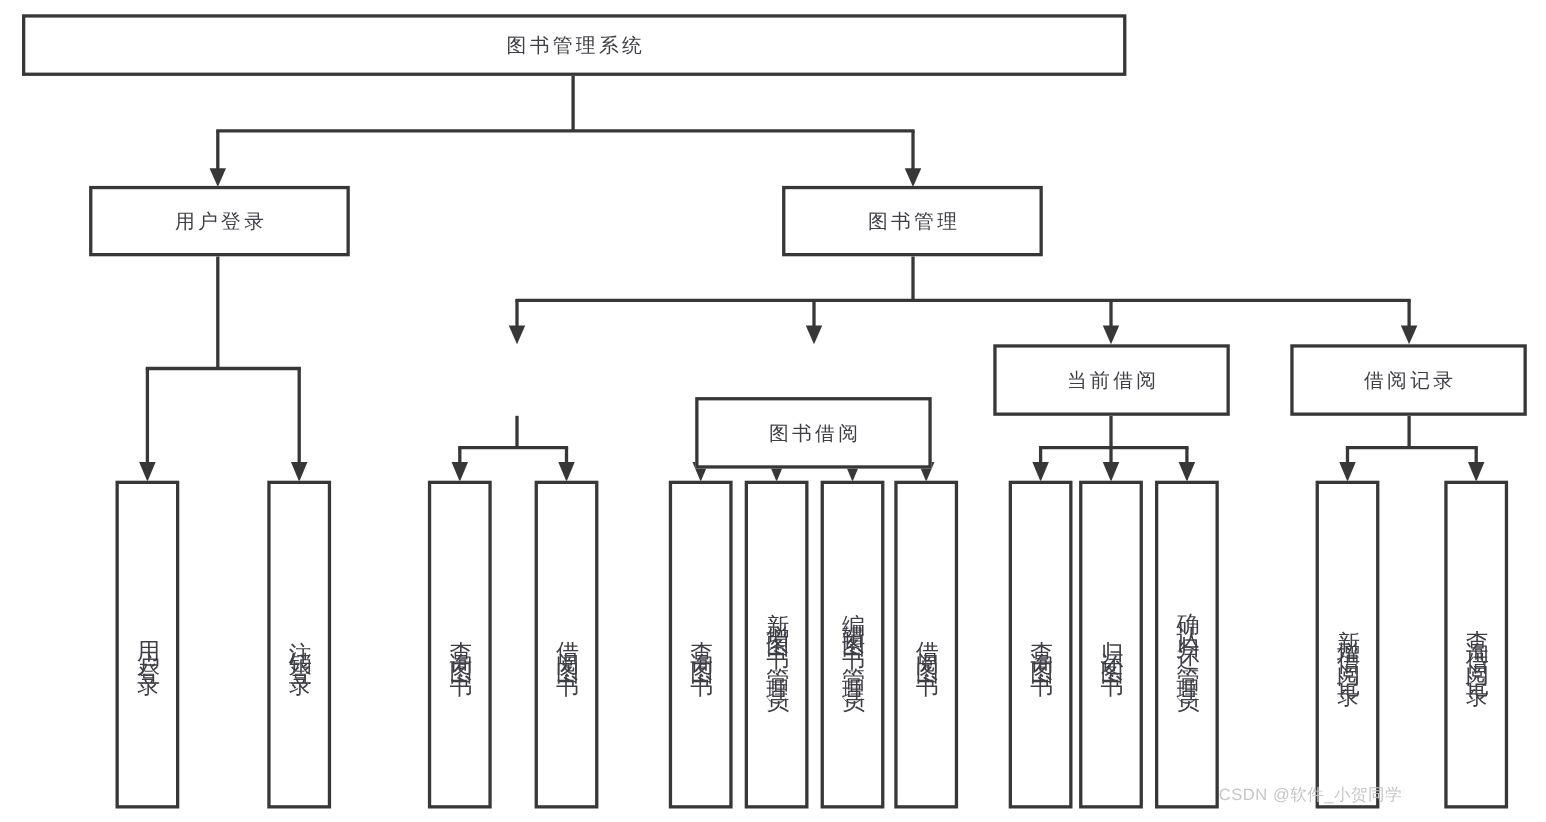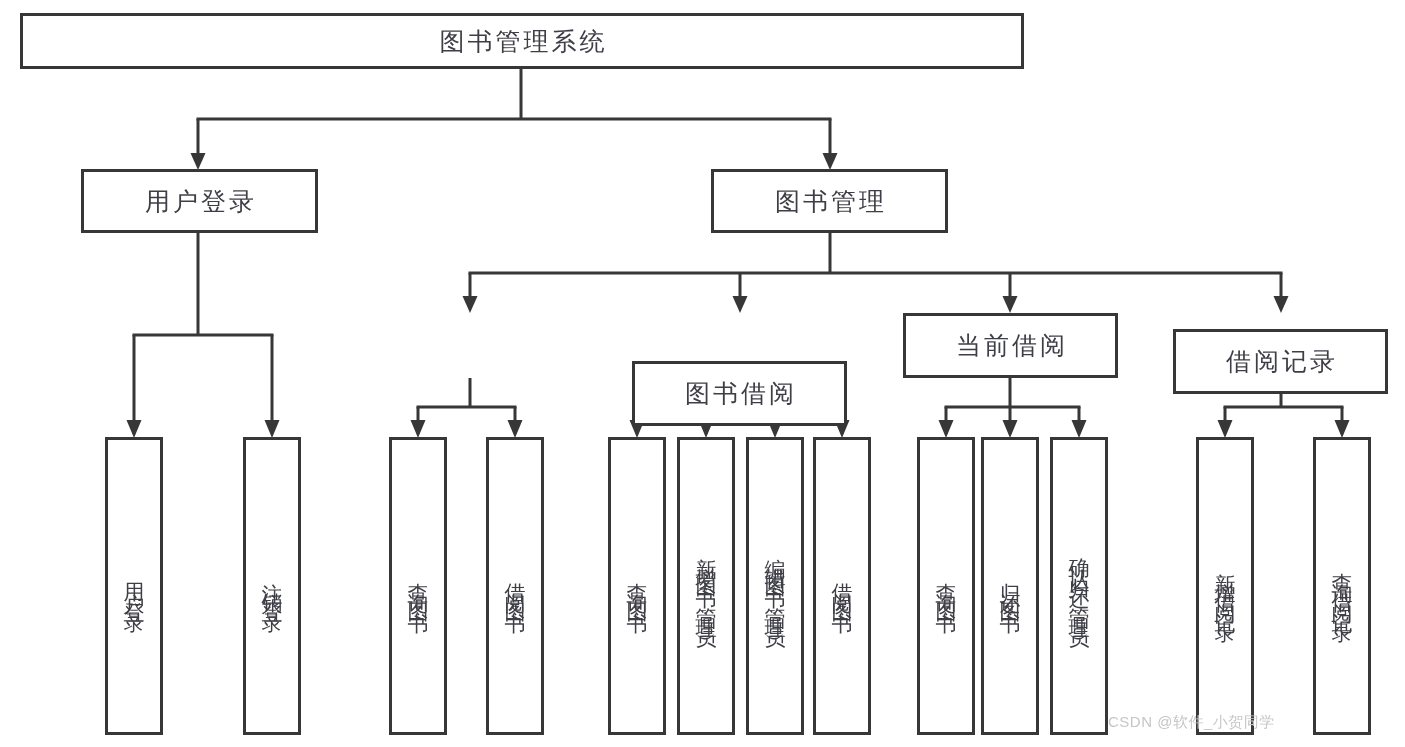--- a/index.html
+++ b/index.html
@@ -28,21 +28,21 @@
   .box {
     position: absolute;
     background: var(--background);
     border: 3px solid var(--line);
     display: flex;
     align-items: center;
     justify-content: center;
     z-index: 2;
   }
   .hlabel {
-    font-size: 25px;
+    font-size: 18px;
     letter-spacing: 3px;
     text-indent: 3px;
     white-space: nowrap;
   }
   .vlabel {
     writing-mode: vertical-rl;
     text-orientation: mixed;
     font-size: 21px;
     letter-spacing: 10px;
     line-height: 1.15;
@@ -140,21 +140,21 @@
   <div class="box" style="left:711px; top:169px; width:237px; height:64px;font-family:Liberation Serif, serif;">
     <span class="hlabel">图书管理</span>
   </div>
 
   <div class="box" style="left:632px; top:313px; width:215px; height:65px;margin-top:48px;">
     <span class="hlabel">图书借阅</span>
   </div>
   <div class="box" style="left:903px; top:313px; width:215px; height:65px;">
     <span class="hlabel">当前借阅</span>
   </div>
-  <div class="box" style="left:1173px; top:313px; width:215px; height:65px;margin-top:16px;">
+  <div class="box" style="left:1173px; top:313px; width:215px; height:65px;">
     <span class="hlabel">借阅记录</span>
   </div>
 
   <div class="box" style="left:105px; top:437px; width:58px; height:298px;">
     <span class="vlabel">用户登录</span>
   </div>
   <div class="box" style="left:243px; top:437px; width:58px; height:298px;">
     <span class="vlabel">注销登录</span>
   </div>
 

